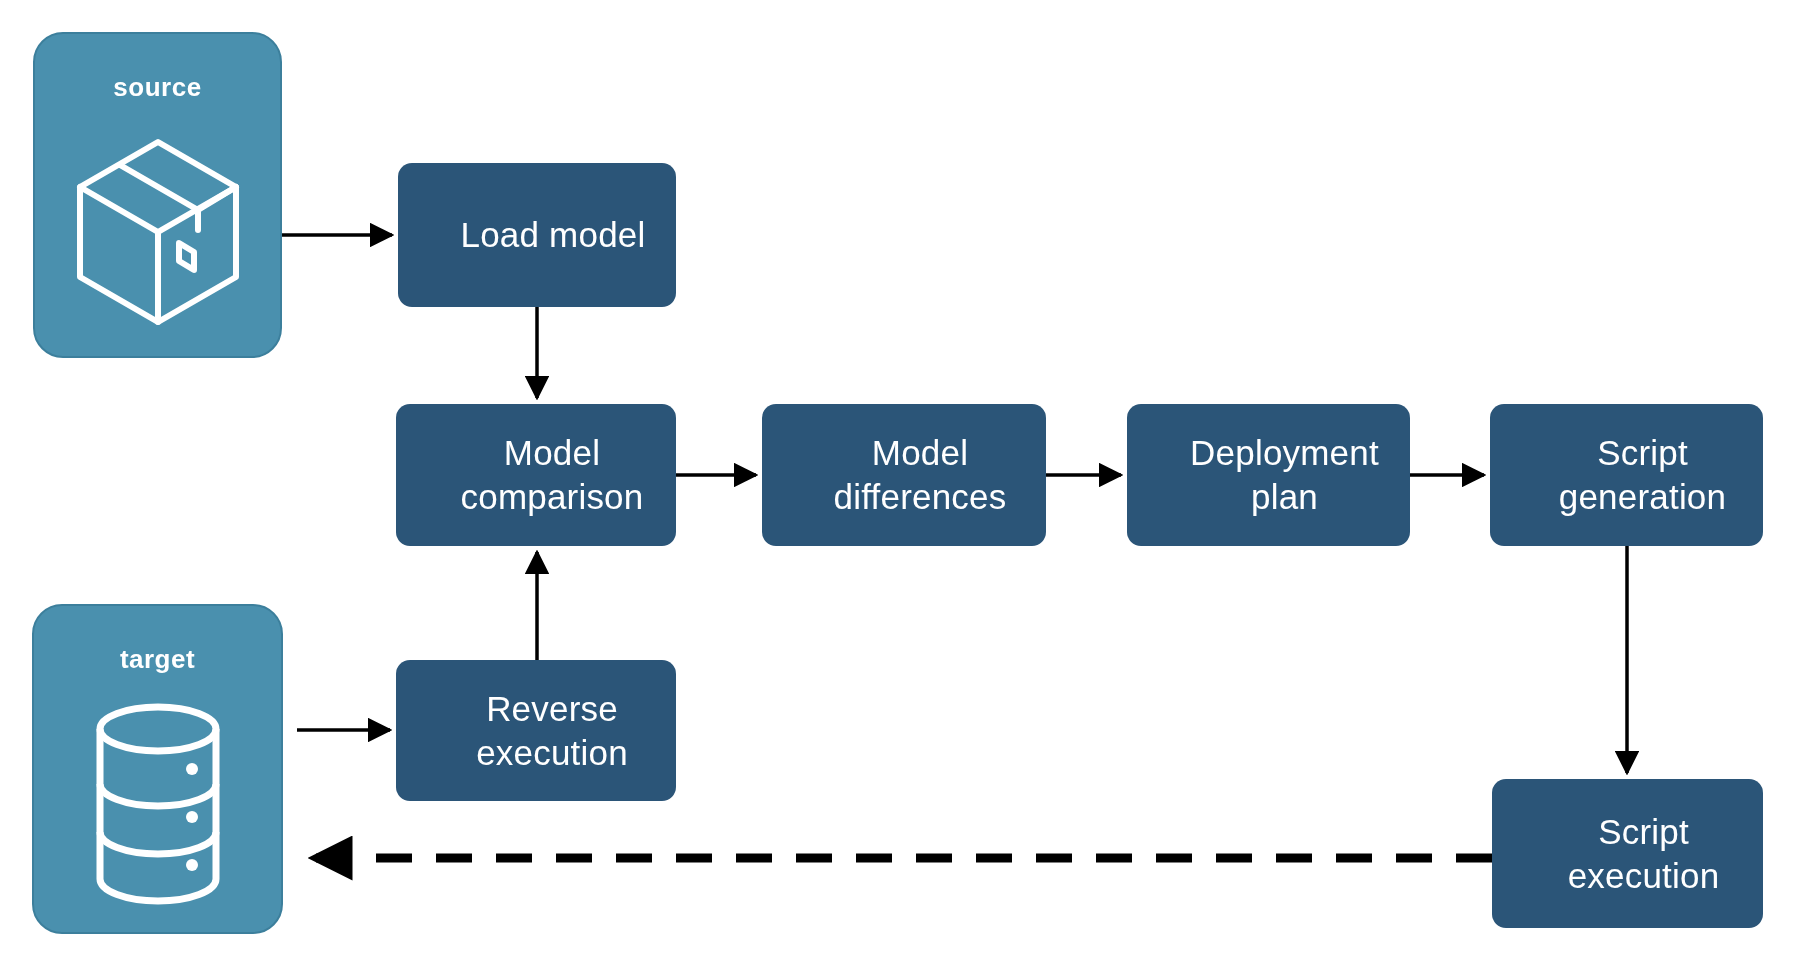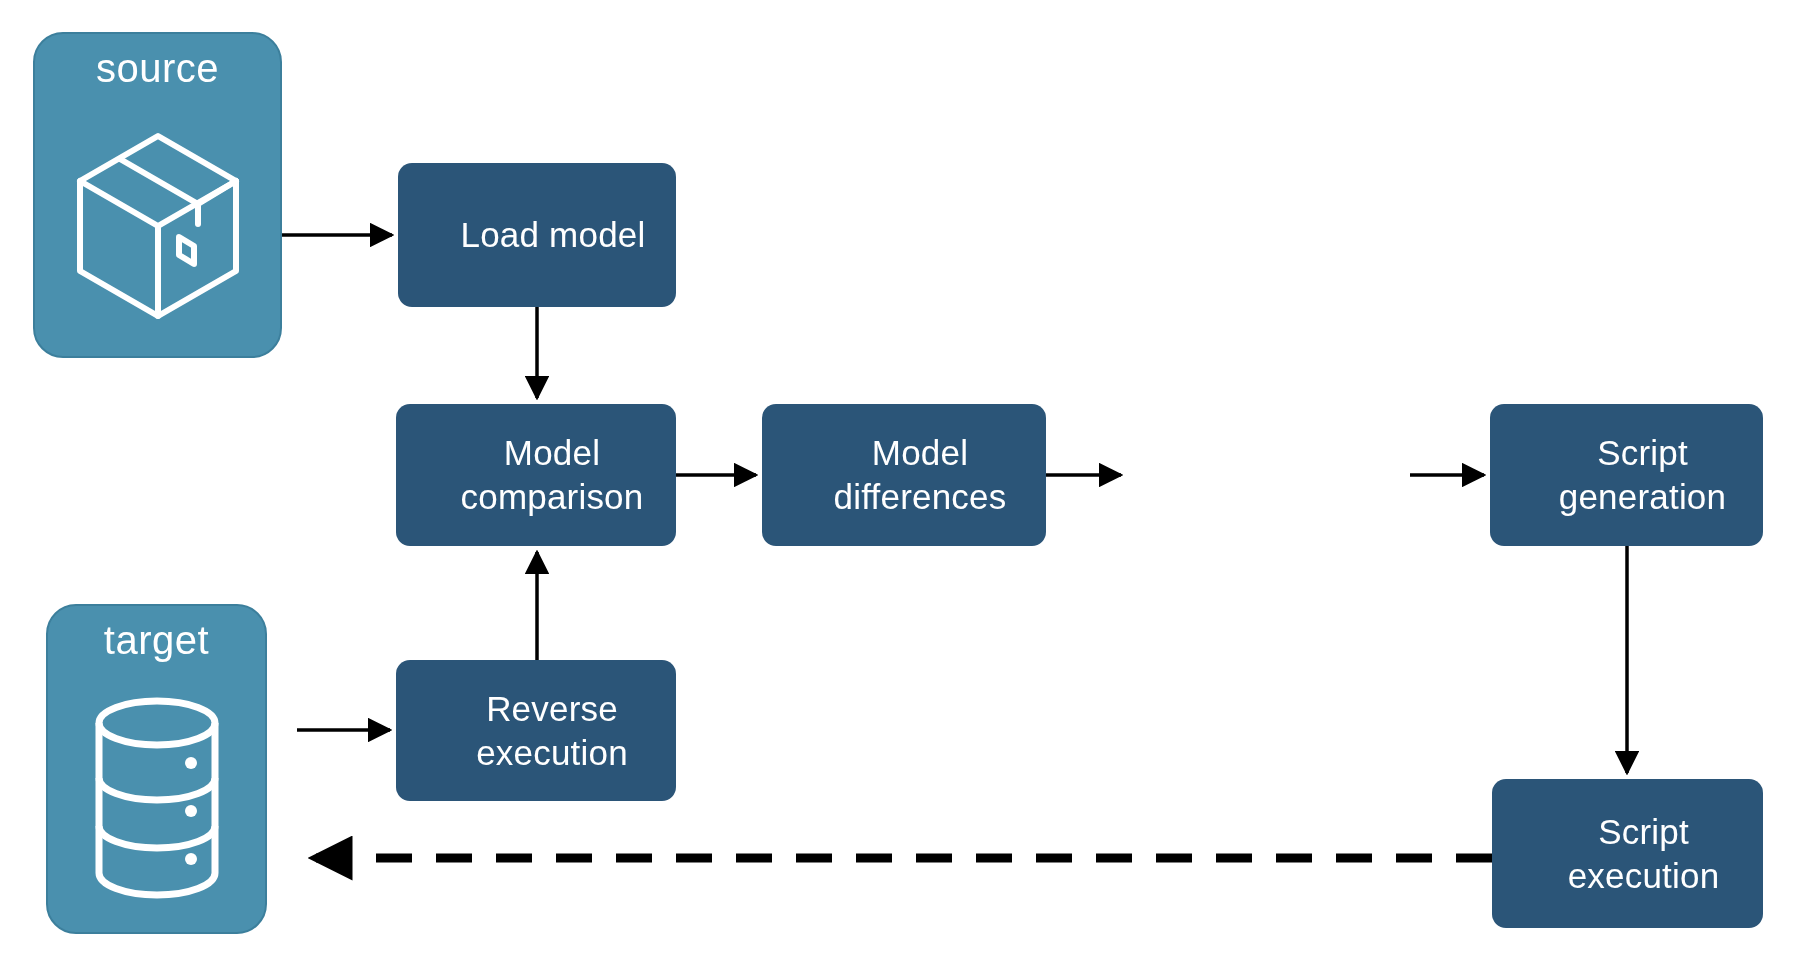--- a/index.html
+++ b/index.html
@@ -44,39 +44,39 @@
     padding-left: 32px;
   }
   .endpoint {
     background: #4a90ae;
     border: 2px solid #3c7f9c;
     border-radius: 30px;
     flex-direction: column;
     justify-content: flex-start;
   }
   .endpoint-label {
-    font-size: 40px;
-    font-weight: normal;
+    font-size: 26px;
+    font-weight: bold;
     letter-spacing: 0.5px;
-    margin-top: 12px;
+    margin-top: 38px;
   }
   .endpoint-icon {
     flex: 1;
     display: flex;
     align-items: center;
     justify-content: center;
     width: 100%;
   }
   .proc-label {
     white-space: pre-line;
   }
 
   
   #node-source        { left: 33px;   top: 32px;   width: 249px; height: 326px; }
-  #node-target        { left: 46px;   top: 604px;  width: 221px; height: 330px; }
+  #node-target        { left: 32px;   top: 604px;  width: 251px; height: 330px; }
   #node-load-model    { left: 398px;  top: 163px;  width: 278px; height: 144px; }
   #node-model-comparison { left: 396px;  top: 404px; width: 280px; height: 142px; }
   #node-model-differences { left: 762px; top: 404px; width: 284px; height: 142px; }
   #node-deployment-plan   { left: 1127px; top: 404px; width: 283px; height: 142px; }
   #node-script-generation { left: 1490px; top: 404px; width: 273px; height: 142px; }
   #node-reverse-engineer  { left: 396px;  top: 660px; width: 280px; height: 141px; }
   #node-script-execution  { left: 1492px; top: 779px; width: 271px; height: 149px; }
 </style>
 </head>
 <body>
@@ -155,20 +155,24 @@
   <div class="node proc" id="node-model-comparison">
     <span class="proc-label">Model
 comparison</span>
   </div>
 
   <div class="node proc" id="node-model-differences">
     <span class="proc-label">Model
 differences</span>
   </div>
 
+  <div class="node proc" id="node-deployment-plan">
+    <span class="proc-label">Deployment
+plan</span>
+  </div>
 
   <div class="node proc" id="node-script-generation">
     <span class="proc-label">Script
 generation</span>
   </div>
 
   <div class="node proc" id="node-reverse-engineer">
     <span class="proc-label">Reverse
 execution</span>
   </div>

